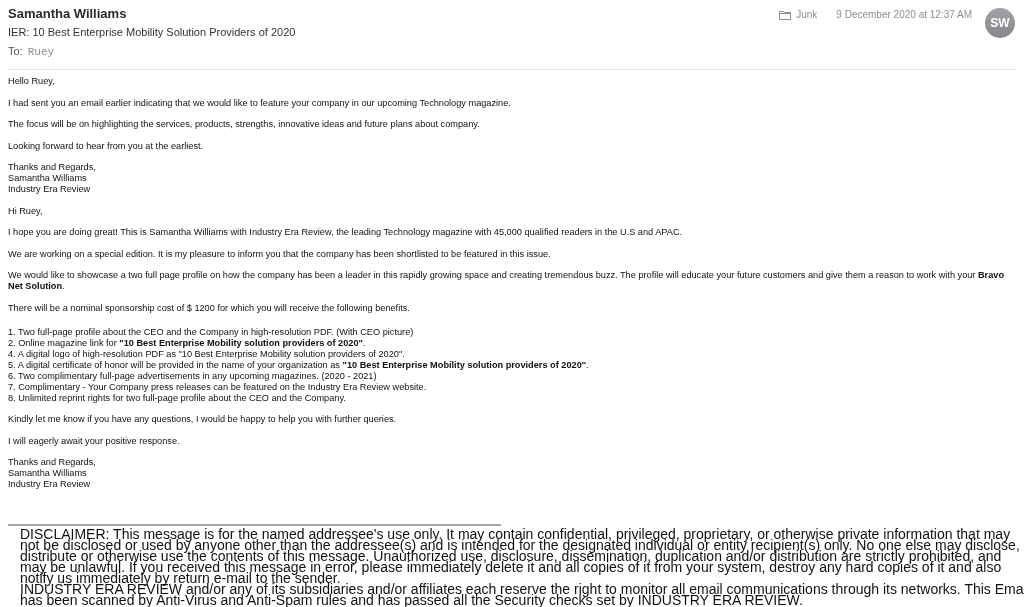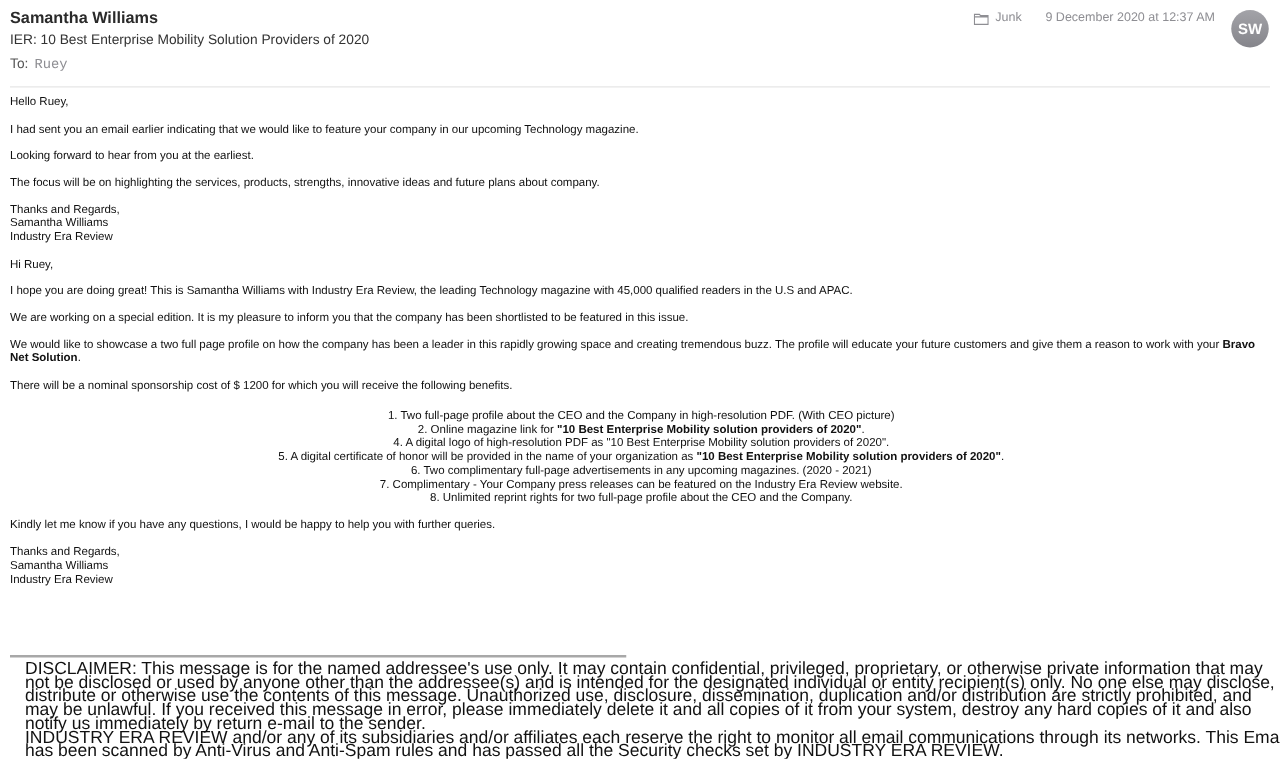--- a/index.html
+++ b/index.html
@@ -39,21 +39,21 @@
   }
   .body {
     position: absolute; left: 8px; top: 76px; width: 1010px;
     font-size: 9.2px; line-height: 11px; color: #111;
     font-family: "Liberation Sans", sans-serif;
   }
   .body p { margin: 0 0 10.5px 0; }
   .sig { margin: 0 0 10.5px 0; }
   .sig div { line-height: 11px; }
   .benefits { margin: 0 0 10.5px 0; }
-  .benefits div { line-height: 11px; text-align: center; }
+  .benefits div { line-height: 11px; }
   .body b { font-weight: bold; }
   .divider {
     position: absolute; left: 8px; top: 524px; width: 493px; height: 2px; background: #a8a8a8;
   }
   .disclaimer {
     position: absolute; left: 20px; top: 529px; width: 1010px;
     font-size: 14px; line-height: 11px; color: #111;
   }
 </style>
 </head>
@@ -74,22 +74,22 @@
     </span>
     <span>9 December 2020 at 12:37 AM</span>
   </div>
   <div class="avatar">SW</div>
   <div class="header-sep"></div>
 </div>
 
 <div class="body">
   <p>Hello Ruey,</p>
   <p>I had sent you an email earlier indicating that we would like to feature your company in our upcoming Technology magazine.</p>
+  <p>The focus will be on highlighting the services, products, strengths, innovative ideas and future plans about company.</p>
   <p>Looking forward to hear from you at the earliest.</p>
-  <p>The focus will be on highlighting the services, products, strengths, innovative ideas and future plans about company.</p>
   <div class="sig">
     <div>Thanks and Regards,</div>
     <div>Samantha Williams</div>
     <div>Industry Era Review</div>
   </div>
 
   <p>Hi Ruey,</p>
   <p>I hope you are doing great! This is Samantha Williams with Industry Era Review, the leading Technology magazine with 45,000 qualified readers in the U.S and APAC.</p>
   <p>We are working on a special edition. It is my pleasure to inform you that the company has been shortlisted to be featured in this issue.</p>
   <p><span>We would like to showcase a two full page profile on how the company has been a leader in this rapidly growing space and creating tremendous buzz. The profile will educate your future customers and give them a reason to work with your </span><b>Bravo Net Solution</b><span>.</span></p>
@@ -97,20 +97,21 @@
   <div class="benefits">
     <div>1. Two full-page profile about the CEO and the Company in high-resolution PDF. (With CEO picture)</div>
     <div><span>2. Online magazine link for </span><b>"10 Best Enterprise Mobility solution providers of 2020"</b><span>.</span></div>
     <div>4. A digital logo of high-resolution PDF as "10 Best Enterprise Mobility solution providers of 2020".</div>
     <div><span>5. A digital certificate of honor will be provided in the name of your organization as </span><b>"10 Best Enterprise Mobility solution providers of 2020"</b><span>.</span></div>
     <div>6. Two complimentary full-page advertisements in any upcoming magazines. (2020 - 2021)</div>
     <div>7. Complimentary - Your Company press releases can be featured on the Industry Era Review website.</div>
     <div>8. Unlimited reprint rights for two full-page profile about the CEO and the Company.</div>
   </div>
   <p>Kindly let me know if you have any questions, I would be happy to help you with further queries.</p>
+  <p>I will eagerly await your positive response.</p>
   <div class="sig">
     <div>Thanks and Regards,</div>
     <div>Samantha Williams</div>
     <div>Industry Era Review</div>
   </div>
 </div>
 
 <div class="divider"></div>
 
 <div class="disclaimer">

